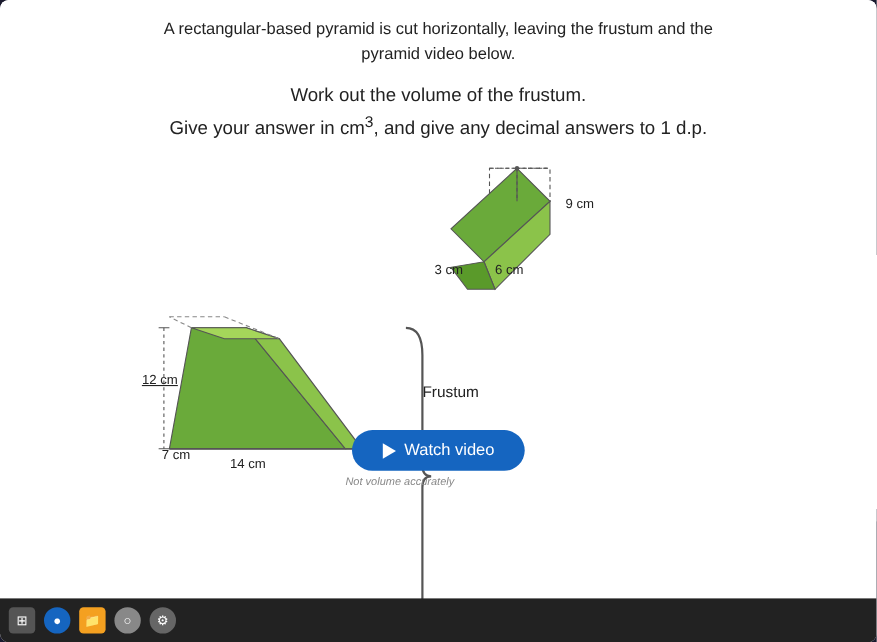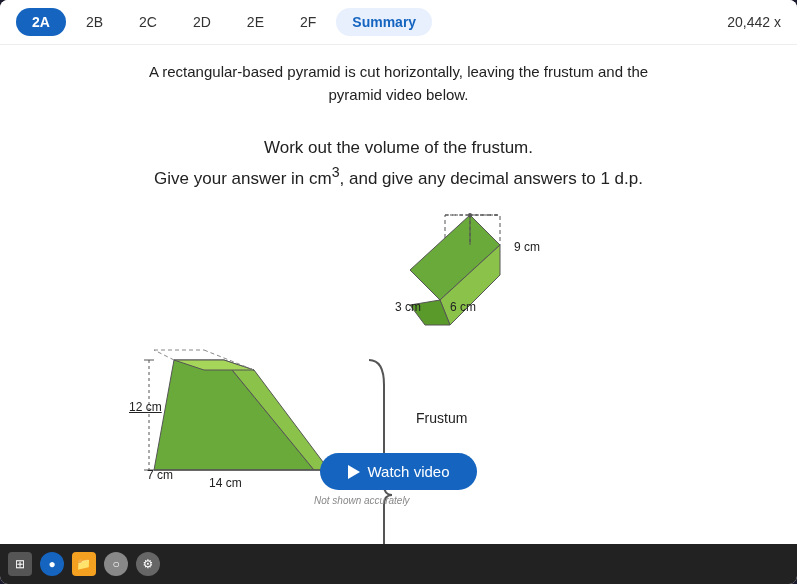--- a/index.html
+++ b/index.html
@@ -56,21 +56,21 @@
     
     .content {
       padding: 16px 24px;
       background: #fff;
     }
     .question-text {
       font-size: 15px;
       color: #222;
       text-align: center;
       line-height: 1.5;
-      margin-bottom: 28px;
+      margin-bottom: 12px;
     }
     .question-text .line1 {
       display: block;
     }
     .work-text {
       font-size: 17px;
       color: #222;
       text-align: center;
       line-height: 1.6;
       margin-bottom: 4px;
@@ -98,21 +98,20 @@
       width: 220px;
       height: 170px;
     }
     .frustum-label {
       position: absolute;
       left: 360px;
       top: 210px;
       font-size: 14px;
       font-weight: 500;
       color: #222;
-      padding-left: 32px;
     }
     .not-drawn {
       position: absolute;
       left: 290px;
       top: 295px;
       font-size: 10px;
       color: #888;
       font-style: italic;
     }
     
@@ -179,30 +178,20 @@
       top: 155px;
       width: 30px;
       height: 120px;
     }
   </style>
 </head>
 <body>
 
 <div class="screen">
 
-  <div class="top-bar">
-    <button class="tab active">2A</button>
-    <button class="tab">2B</button>
-    <button class="tab">2C</button>
-    <button class="tab">2D</button>
-    <button class="tab">2E</button>
-    <button class="tab">2F</button>
-    <button class="tab summary-tab">Summary</button>
-    <span class="score">20,442 x</span>
-  </div>
 
   <div class="content">
     <div class="question-text">
       <span class="line1">A rectangular-based pyramid is cut horizontally, leaving the frustum and the</span>
       <span>pyramid video below.</span>
     </div>
     <div class="work-text">
       <div>Work out the volume of the frustum.</div>
       <div>
         <span>Give your answer in cm<sup>3</sup>, and give any decimal answers to 1 d.p.</span>
@@ -263,21 +252,21 @@
       </div>
 
       <div class="brace-container">
         <svg width="30" height="280" viewBox="0 0 30 280">
           <path d="M5,5 Q20,5 20,30 L20,130 Q20,140 28,140 Q20,140 20,150 L20,250 Q20,275 5,275" fill="none" stroke="#555" stroke-width="2"></path>
         </svg>
       </div>
 
       <div class="frustum-label">Frustum</div>
 
-      <div class="not-drawn">Not shown accurately</div>
+      <div class="not-drawn">Not volume accurately</div>
 
       <button class="watch-video-btn">
         <span class="play-icon"></span>
         <span>Watch video</span>
       </button>
 
     </div>
   </div>
 
   <div class="taskbar">

